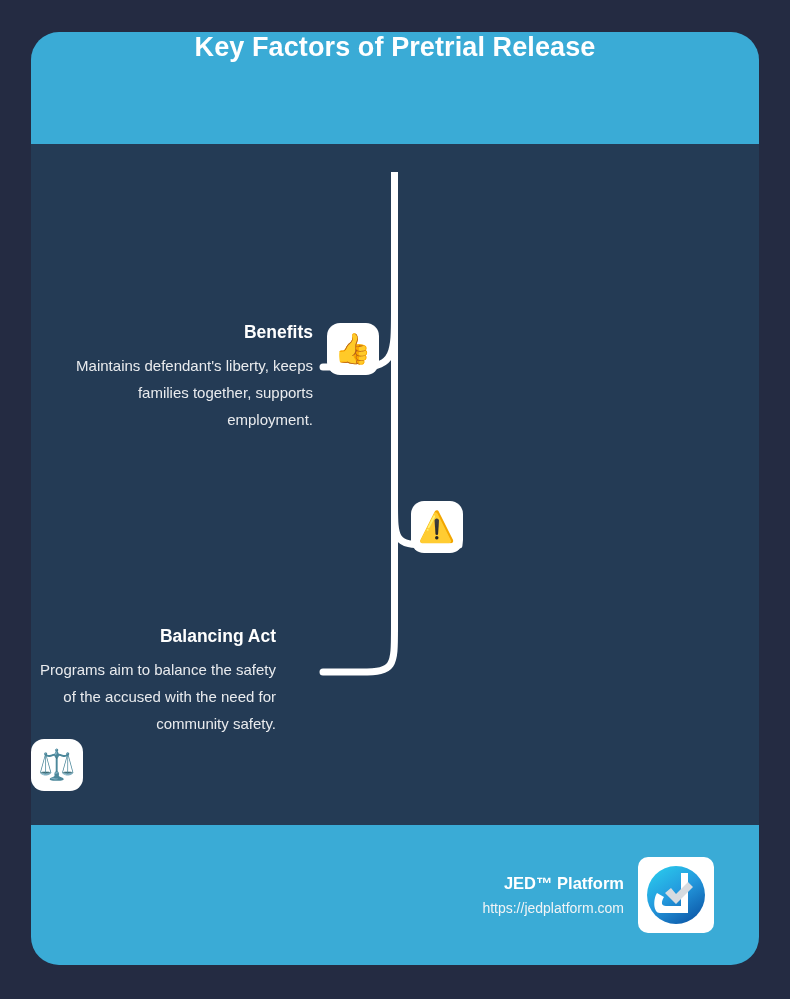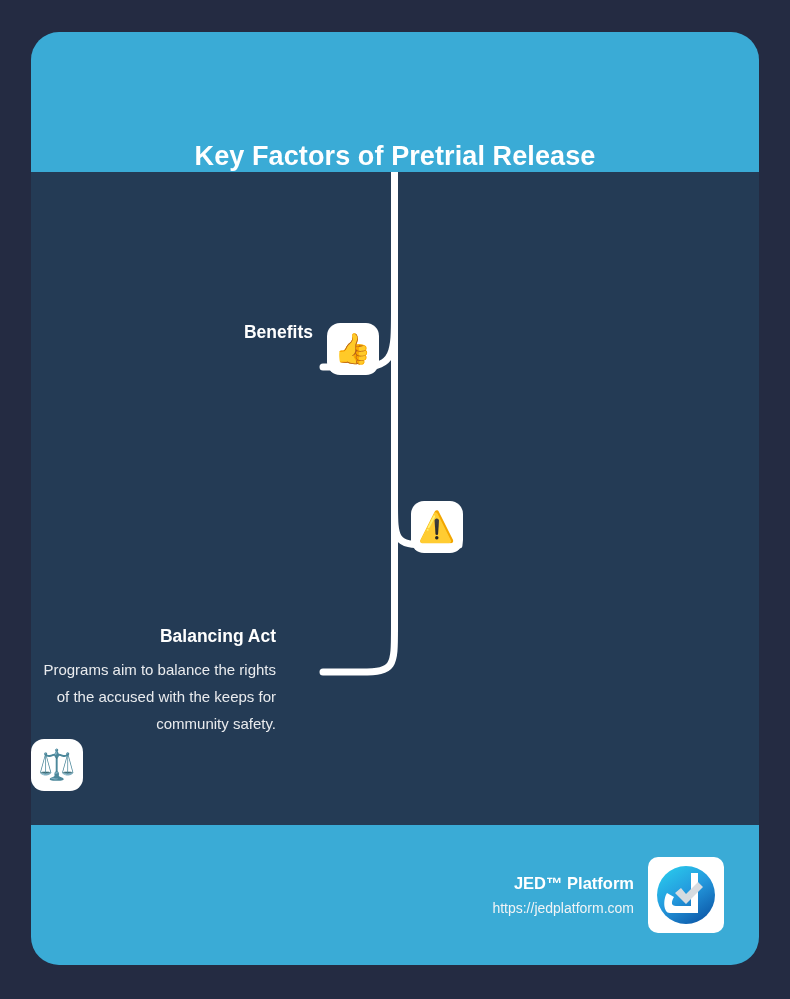--- a/index.html
+++ b/index.html
@@ -24,24 +24,24 @@
     border-radius: 28px;
     overflow: hidden;
   }
 
   
   #header-band {
     position: absolute;
     left: 0;
     top: 0;
     width: 100%;
-    height: 140px;
+    height: 112px;
     background: #3aabd6;
     display: flex;
-    align-items: flex-end;
+    align-items: flex-start;
     justify-content: center;
   }
   #header-title {
     color: #ffffff;
     font-size: 27px;
     font-weight: bold;
     letter-spacing: 0.1px;
     text-align: center;
     margin: 0;
     padding: 0 30px;
@@ -139,21 +139,21 @@
   #footer-band {
     position: absolute;
     left: 0;
     bottom: 0;
     width: 100%;
     height: 140px;
     background: #3aabd6;
     display: flex;
     align-items: center;
     justify-content: flex-end;
-    padding-right: 35px;
+    padding-right: 45px;
     box-sizing: border-box;
   }
   #footer-text {
     display: flex;
     flex-direction: column;
     align-items: flex-end;
     text-align: right;
     padding-right: 14px;
   }
   #footer-brand {
@@ -198,32 +198,33 @@
       <path d="M 363.5 140 C 363.5 180, 363.5 195, 330 195 L 292 195" stroke="#ffffff" stroke-width="7" fill="none" stroke-linecap="round"></path>
 
       <path d="M 363.5 330 C 363.5 368, 363.5 373, 397 373 L 428 373" stroke="#ffffff" stroke-width="7" fill="none" stroke-linecap="round"></path>
 
       <path d="M 363.5 455 C 363.5 495, 363.5 500, 330 500 L 292 500" stroke="#ffffff" stroke-width="7" fill="none" stroke-linecap="round"></path>
     </svg>
 
     <div class="branch-row left-side" id="branch-benefits">
       <div class="branch-text">
         <div class="branch-heading">Benefits</div>
+        <div class="branch-desc">Maintains defendant's liberty, keeps families together, supports employment.</div>
       </div>
       <div class="icon-tile">👍</div>
     </div>
 
     <div class="branch-row right-side" id="branch-challenges">
       <div class="icon-tile">⚠️</div>
     </div>
 
     <div class="branch-row left-side" id="branch-balancing">
       <div class="branch-text">
         <div class="branch-heading">Balancing Act</div>
-        <div class="branch-desc">Programs aim to balance the rights of the accused with the keeps for community safety.</div>
+        <div class="branch-desc">Programs aim to balance the safety of the accused with the need for community safety.</div>
       </div>
       <div class="icon-tile">⚖️</div>
     </div>
 
   </div>
 
   <div id="footer-band">
     <div id="footer-text">
       <div id="footer-brand">JED™ Platform</div>
       <div id="footer-url">https://jedplatform.com</div>

